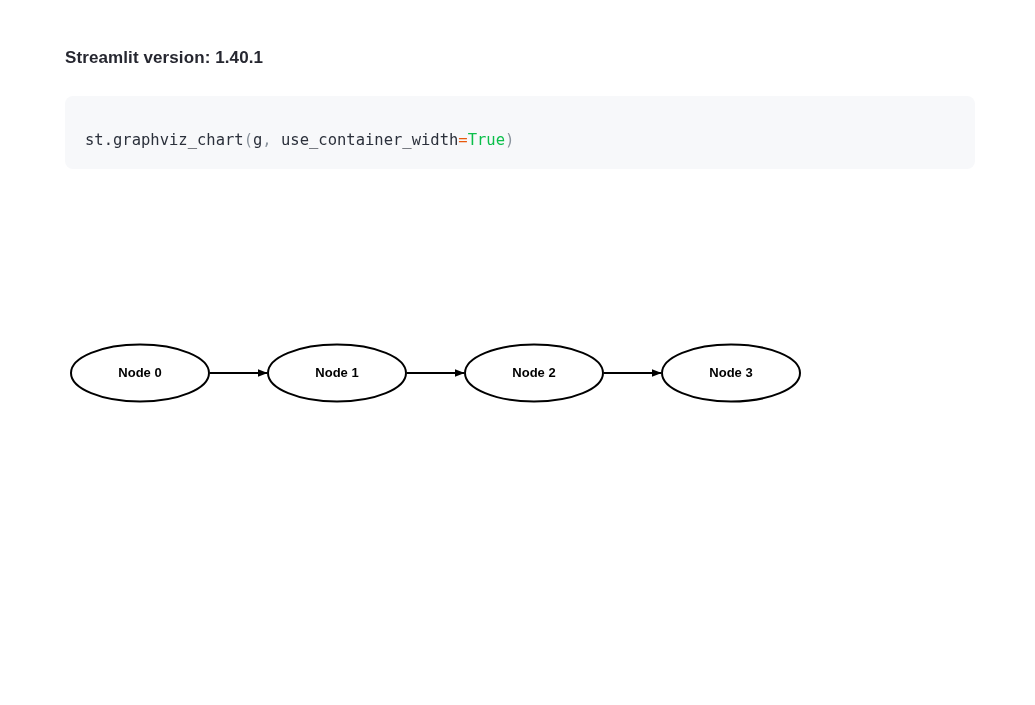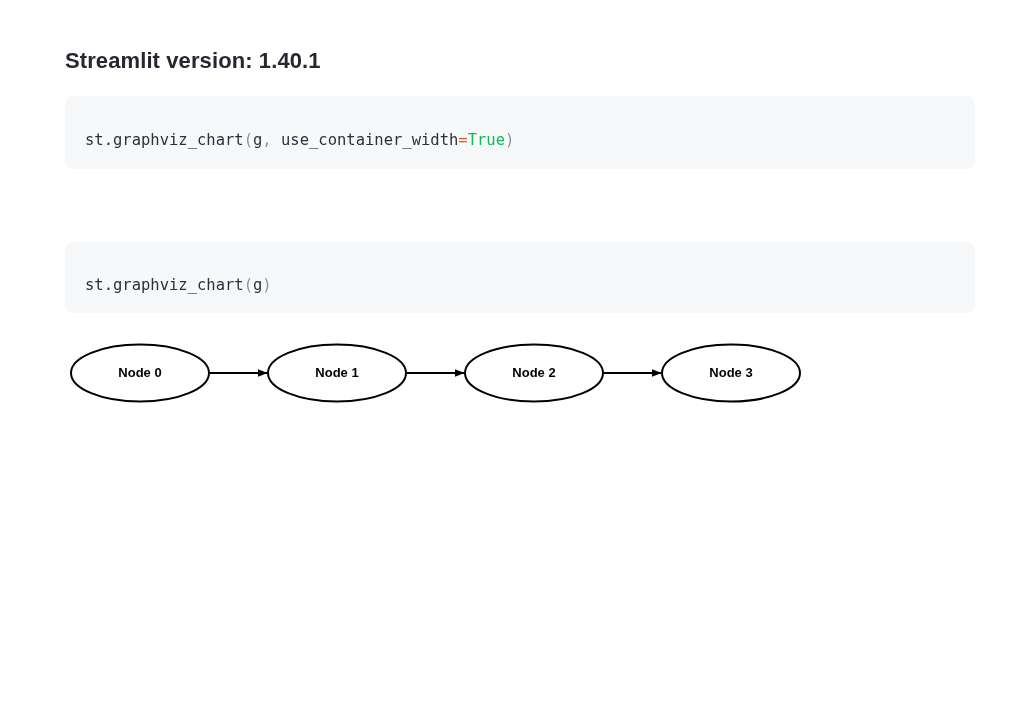--- a/index.html
+++ b/index.html
@@ -22,21 +22,21 @@
     inset: 0;
     background: #ffffff;
   }
 
   
   .page-title {
     position: absolute;
     left: 65px;
     top: 48px;
     font-family: "Liberation Sans", sans-serif;
-    font-size: 22px;
+    font-size: 17px;
     font-weight: bold;
     color: #262730;
     letter-spacing: 0.1px;
     white-space: nowrap;
   }
 
   
   .code-block {
     position: absolute;
     left: 65px;
@@ -105,23 +105,20 @@
 <body>
 
 <div class="app-canvas">
 
   <div class="page-title">Streamlit version: 1.40.1</div>
 
   <div class="code-block first">
     <div class="code-line"><span class="tok-plain">st.graphviz_chart</span><span class="tok-punct">(</span><span class="tok-plain">g</span><span class="tok-punct">, </span><span class="tok-plain">use_container_width</span><span class="tok-op">=</span><span class="tok-bool">True</span><span class="tok-punct">)</span></div>
   </div>
 
-  <div class="code-block second">
-    <div class="code-line"><span class="tok-plain">st.graphviz_chart</span><span class="tok-punct">(</span><span class="tok-plain">g</span><span class="tok-punct">)</span></div>
-  </div>
 
   <div class="graph-wrap">
     <svg class="graph-svg" viewBox="0 0 760 85">
       <defs>
         <marker id="gv-arrow" markerWidth="10" markerHeight="8" refX="9.4" refY="4" orient="auto" markerUnits="userSpaceOnUse">
           <path d="M 0 0 L 10 4 L 0 8 z" class="gv-edge-head"></path>
         </marker>
       </defs>
       <g>
           <line x1="150" y1="43" x2="207" y2="43" class="gv-edge-line" marker-end="url(#gv-arrow)"></line>

